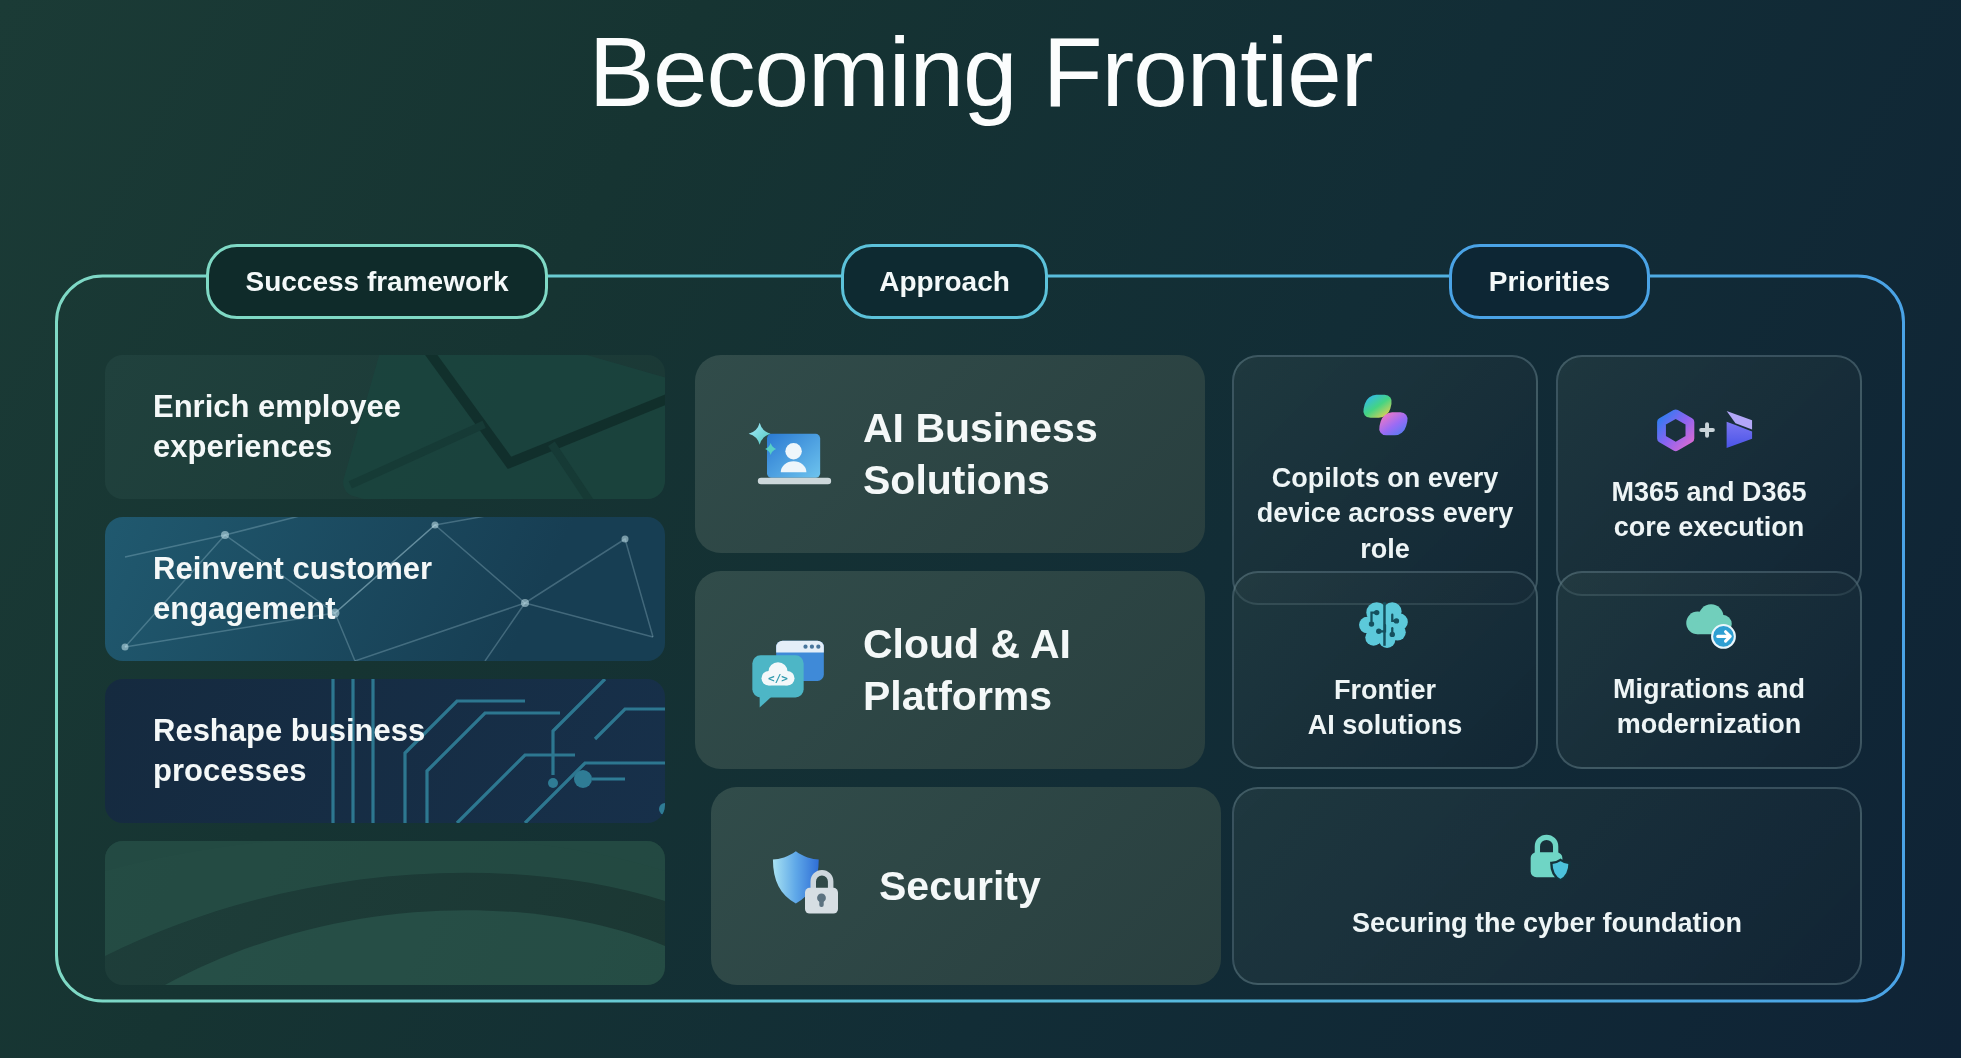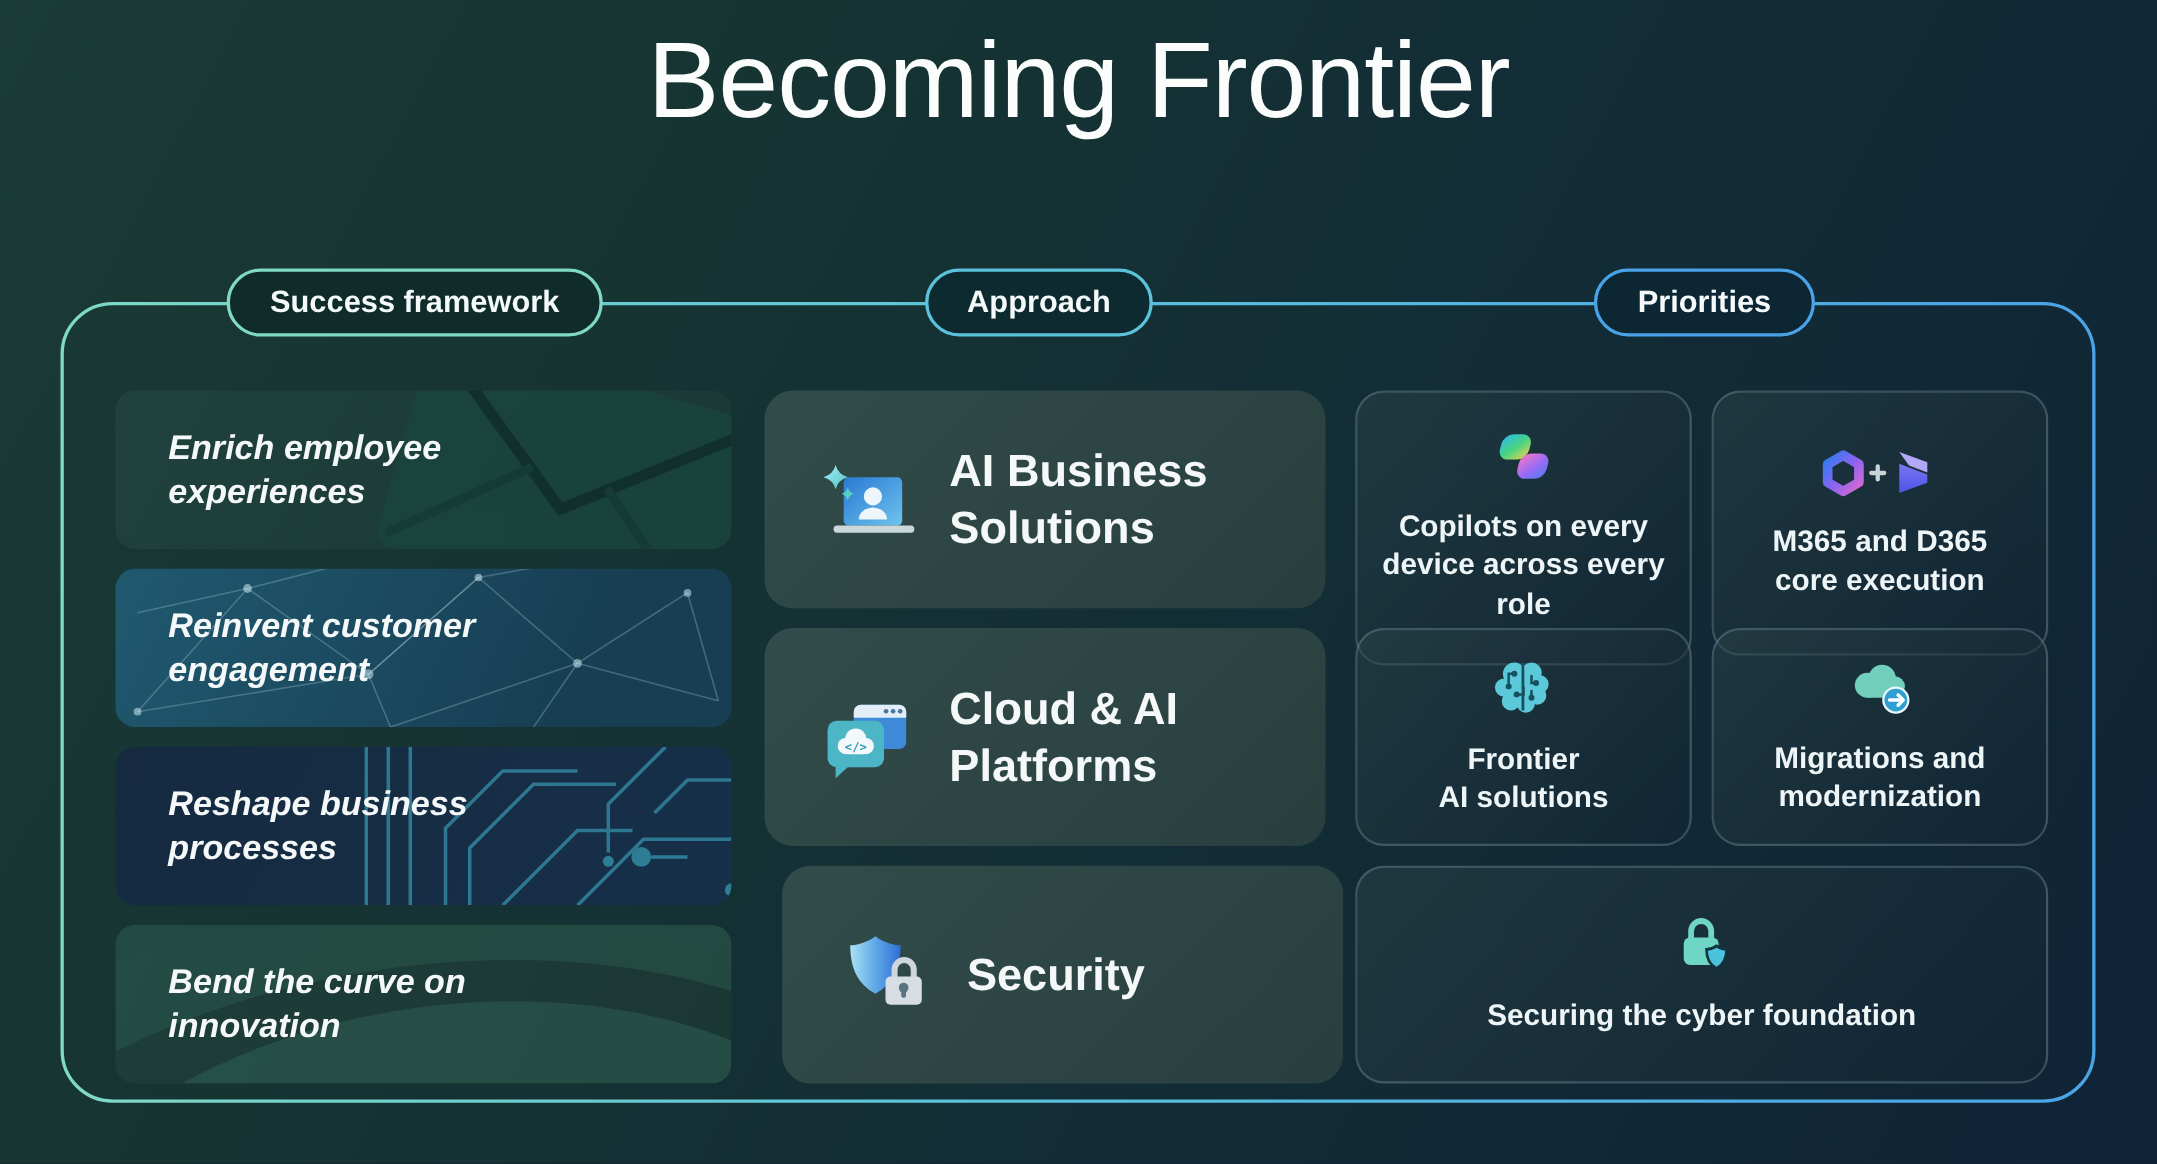--- a/index.html
+++ b/index.html
@@ -7,39 +7,39 @@
     position:relative;width:1961px;height:1058px;overflow:hidden;
     font-family:"Liberation Sans",sans-serif;
     background:linear-gradient(118deg,#1b3b36 0%,#163432 28%,#122d36 60%,#0f2336 100%);
   }
   .slide-title{
     position:absolute;top:16px;left:0;width:100%;text-align:center;
     font-size:98px;font-weight:400;color:#fbfdfd;letter-spacing:-1px;line-height:1.15;
   }
   .frame-svg{position:absolute;left:0;top:0;z-index:0;pointer-events:none;}
   .pill{
-    position:absolute;height:62px;border-radius:31px;z-index:2;box-sizing:border-box;
+    position:absolute;height:75px;border-radius:31px;z-index:2;box-sizing:border-box;
     display:flex;align-items:center;justify-content:center;
     font-size:28px;font-weight:600;color:#f4f9f9;border:3px solid;
   }
   .pill-success{left:206px;top:244px;width:342px;border-color:#7fd9c5;background:#0f2b2a;}
   .pill-approach{left:841px;top:244px;width:207px;border-color:#5cc2da;background:#0e2a31;}
   .pill-priorities{left:1449px;top:244px;width:201px;border-color:#4aa3e6;background:#0d2634;}
 
   .card{position:absolute;box-sizing:border-box;z-index:1;}
   .prewrap{white-space:pre-line;}
 
   
   .sf-card{
     left:105px;width:560px;height:144px;border-radius:18px;overflow:hidden;
     display:flex;align-items:center;
   }
   .sf-card .label{
     position:relative;z-index:1;padding-left:48px;font-size:31px;font-weight:600;
-    color:#f4f8f8;line-height:1.3;font-style:italic;
+    color:#f4f8f8;line-height:1.3;
   }
   .sf-art{position:absolute;inset:0;width:100%;height:100%;}
   .sf-1{top:355px;background:linear-gradient(120deg,#20413d,#1a3835);}
   .sf-2{top:517px;background:linear-gradient(115deg,#20596f,#173e53 75%);}
   .sf-3{top:679px;background:linear-gradient(115deg,#152a3f,#17304a);}
   .sf-4{top:841px;background:linear-gradient(115deg,#1e3e3a,#1b3733);}
 
   
   .ap-card{
     left:695px;width:510px;height:198px;border-radius:26px;
@@ -150,22 +150,20 @@
     <div class="label prewrap">Reshape business
 processes</div>
   </div>
 
   <div class="card sf-card sf-4">
     <svg class="sf-art" viewBox="0 0 560 144" preserveAspectRatio="none">
       <path d="M0 0 H560 V60 C400 10 180 25 0 115 Z" fill="#2a574d" opacity="0.55"></path>
       <path d="M60 144 C230 52 430 52 560 105 L560 144 Z" fill="#2f6156" opacity="0.5"></path>
       <path d="M0 30 C180 -20 420 -15 560 30 L560 0 L0 0 Z" fill="#234a43" opacity="0.6"></path>
     </svg>
-    <div class="label prewrap">Bend the curve on
-innovation</div>
   </div>
 
   <div class="card ap-card ap-1">
     <span class="icon">
       <svg viewBox="0 0 96 96" width="88" height="88">
         <defs>
           <linearGradient id="absg" x1="0" y1="0" x2="1" y2="1">
             <stop offset="0" stop-color="#2a79d2"></stop>
               <stop offset="1" stop-color="#6ec4ee"></stop>
           </linearGradient>

